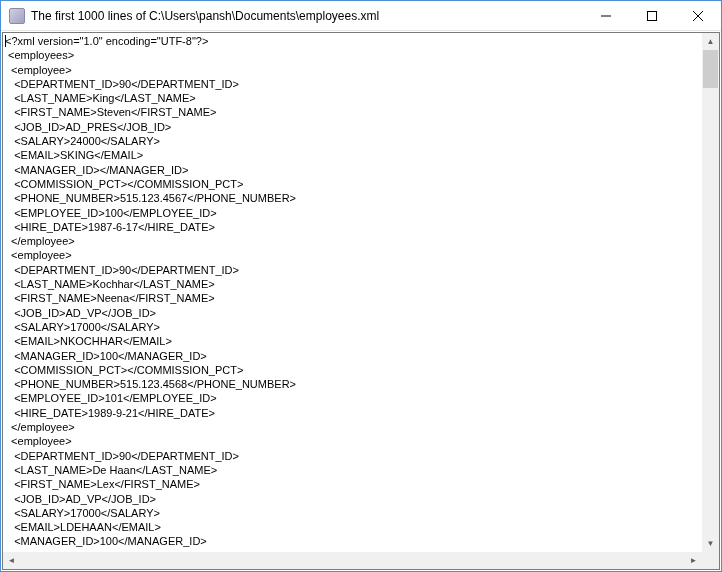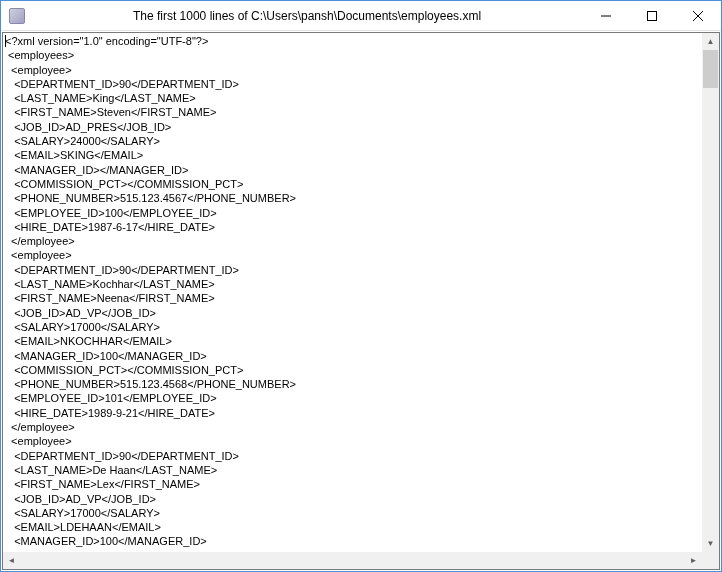--- a/index.html
+++ b/index.html
@@ -17,21 +17,20 @@
     display: flex;
     flex-direction: column;
   }
   .titlebar {
     height: 30px;
     background: #fff;
     display: flex;
     align-items: center;
     border-bottom: 1px solid #e5e5e5;
     user-select: none;
-    text-align: center;
   }
   .titlebar-icon {
     width: 16px;
     height: 16px;
     margin: 0 6px 0 8px;
     background: linear-gradient(135deg, #d0d0e0 0%, #a0a0c0 100%);
     border: 1px solid #8888aa;
     border-radius: 2px;
   }
   .titlebar-text {

